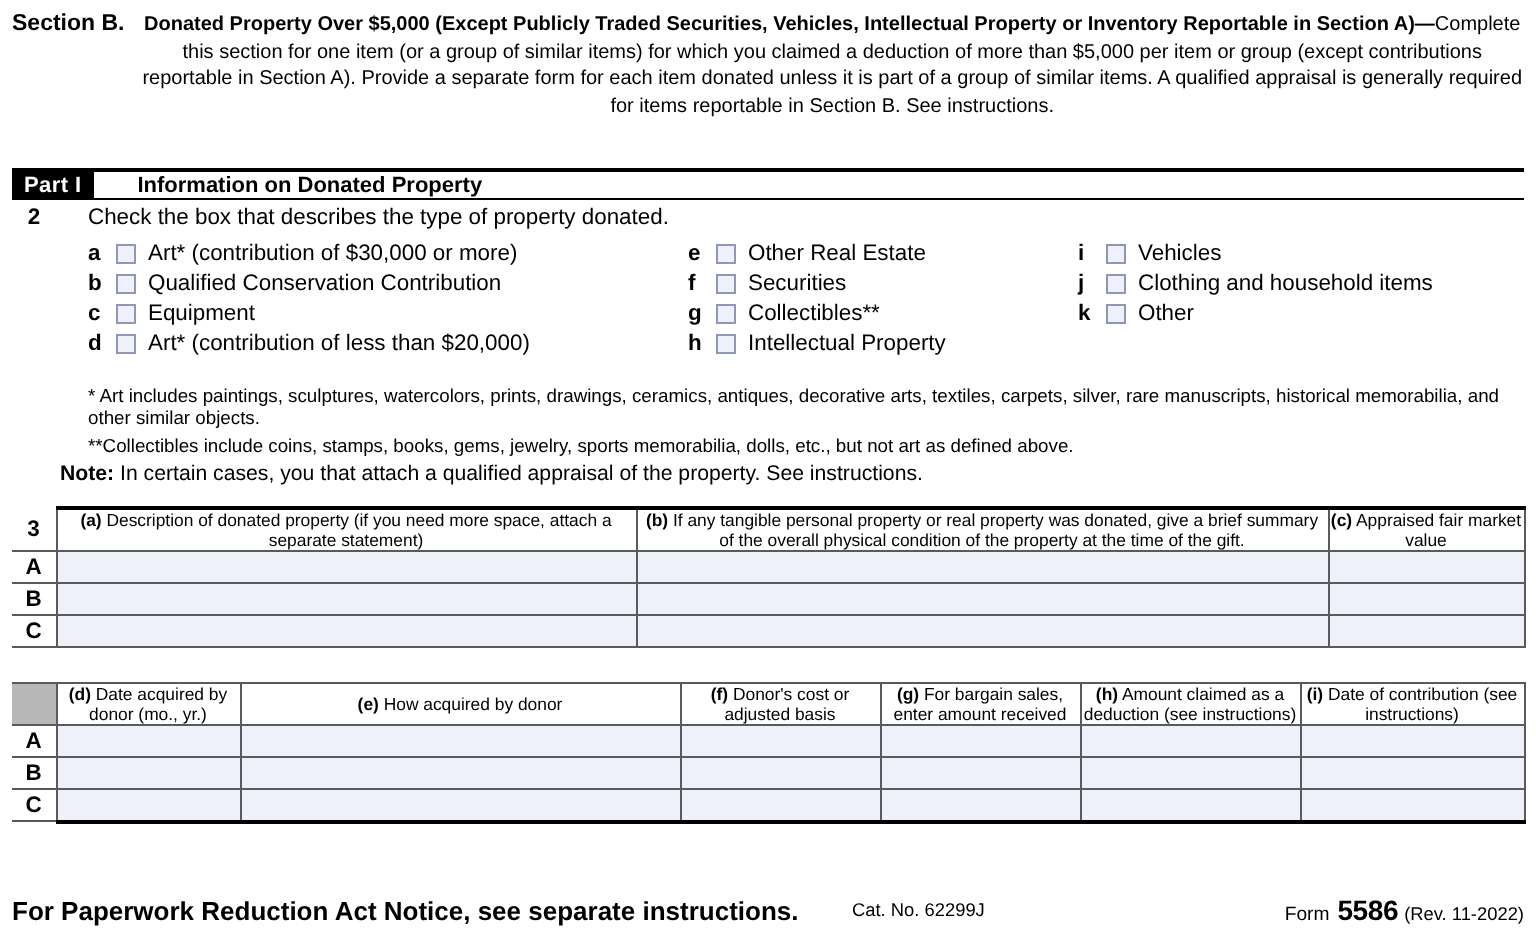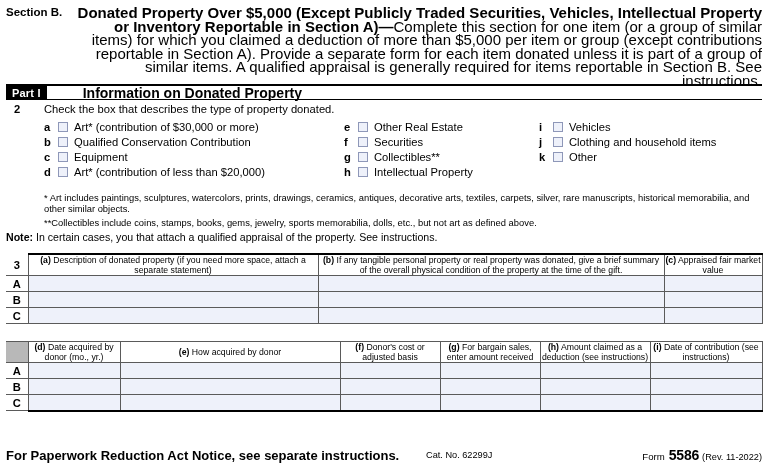--- a/index.html
+++ b/index.html
@@ -34,24 +34,24 @@
   }
   .sectionb-label {
     font-size: 11.5px;
     font-weight: bold;
     line-height: 13.6px;
     white-space: nowrap;
     padding-right: 8px;
     flex: 0 0 auto;
   }
   .sectionb-body {
-    font-size: 15px;
+    font-size: 10px;
     line-height: 13.6px;
     flex: 1 1 auto;
-    text-align: right;
+    text-align: center;
   }
   .sectionb-body b { font-weight: bold; }
 
   
   .partbar {
     position: absolute;
     left: 6px;
     top: 84px;
     width: 756px;
     height: 16px;
@@ -68,24 +68,24 @@
     font-weight: bold;
     font-size: 11px;
     line-height: 14px;
     padding: 0 6px;
     display: flex;
     align-items: center;
     letter-spacing: 0.2px;
   }
   .part-title {
     font-weight: bold;
-    font-size: 14px;
+    font-size: 11px;
     display: flex;
     align-items: center;
-    padding-left: 36px;
+    padding-left: 22px;
   }
 
   
   .line2 {
     position: absolute;
     left: 6px;
     top: 103px;
     width: 756px;
   }
   .line2-head {
@@ -148,21 +148,21 @@
   .fn2 { margin-top: 2px; }
 
   .notewrap {
     position: absolute;
     left: 6px;
     top: 231px;
     width: 756px;
     font-size: 10.6px;
     line-height: 12px;
   }
-  .notewrap b { font-weight: bold; }
+  .notewrap b { font-weight: bold; margin-left: 24px; }
 
   
   .tbl {
     position: absolute;
     left: 6px;
     width: 756px;
     border-collapse: collapse;
     table-layout: fixed;
   }
   .tbl1 { top: 253px; }

